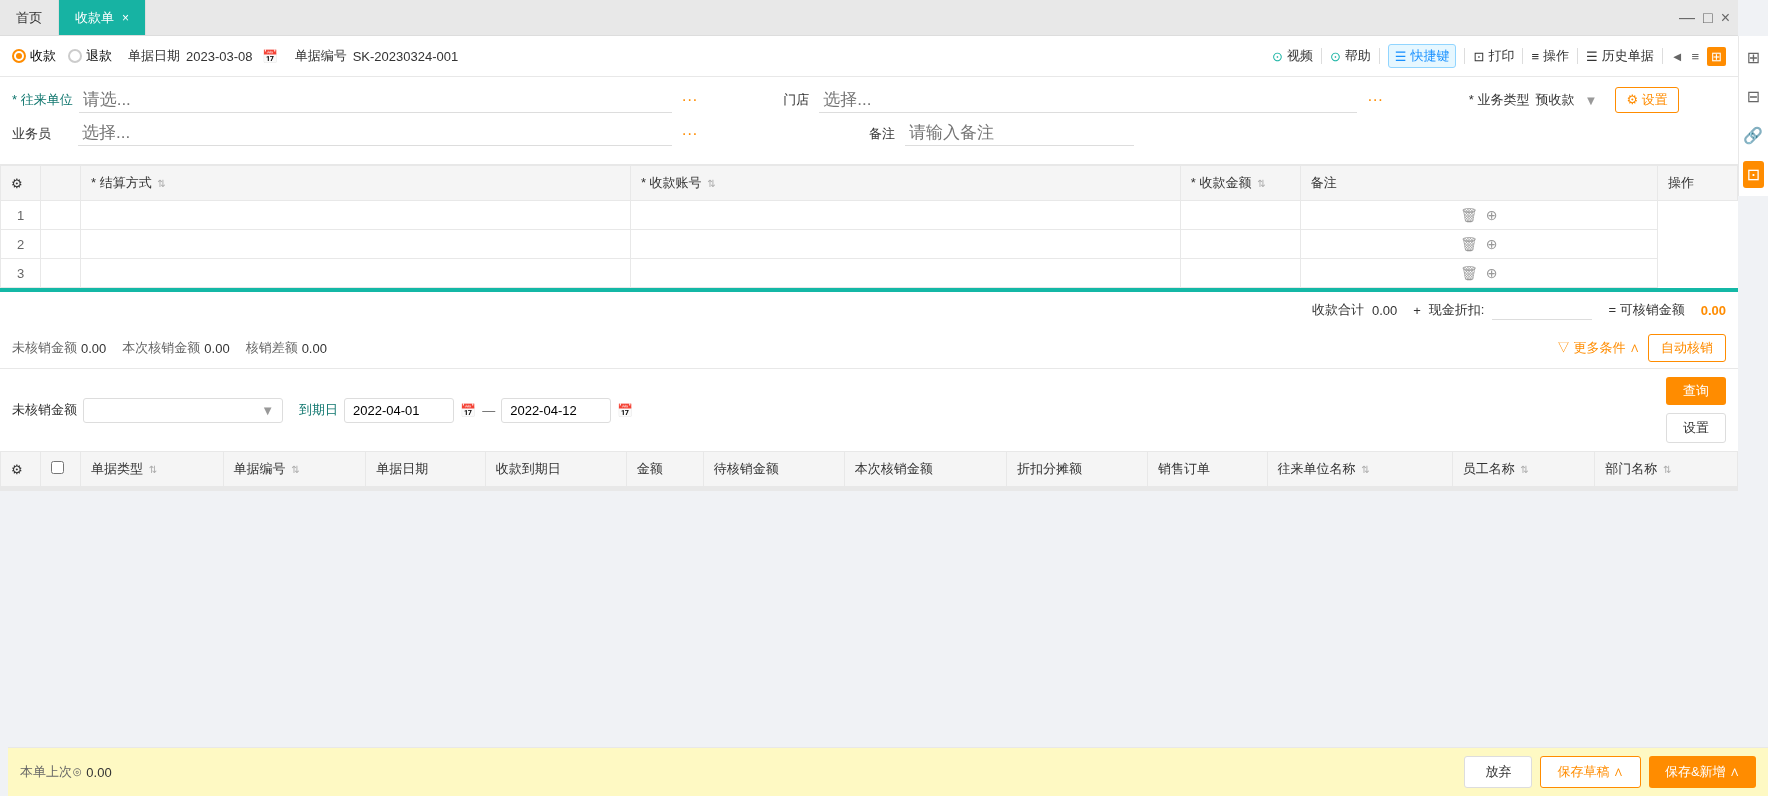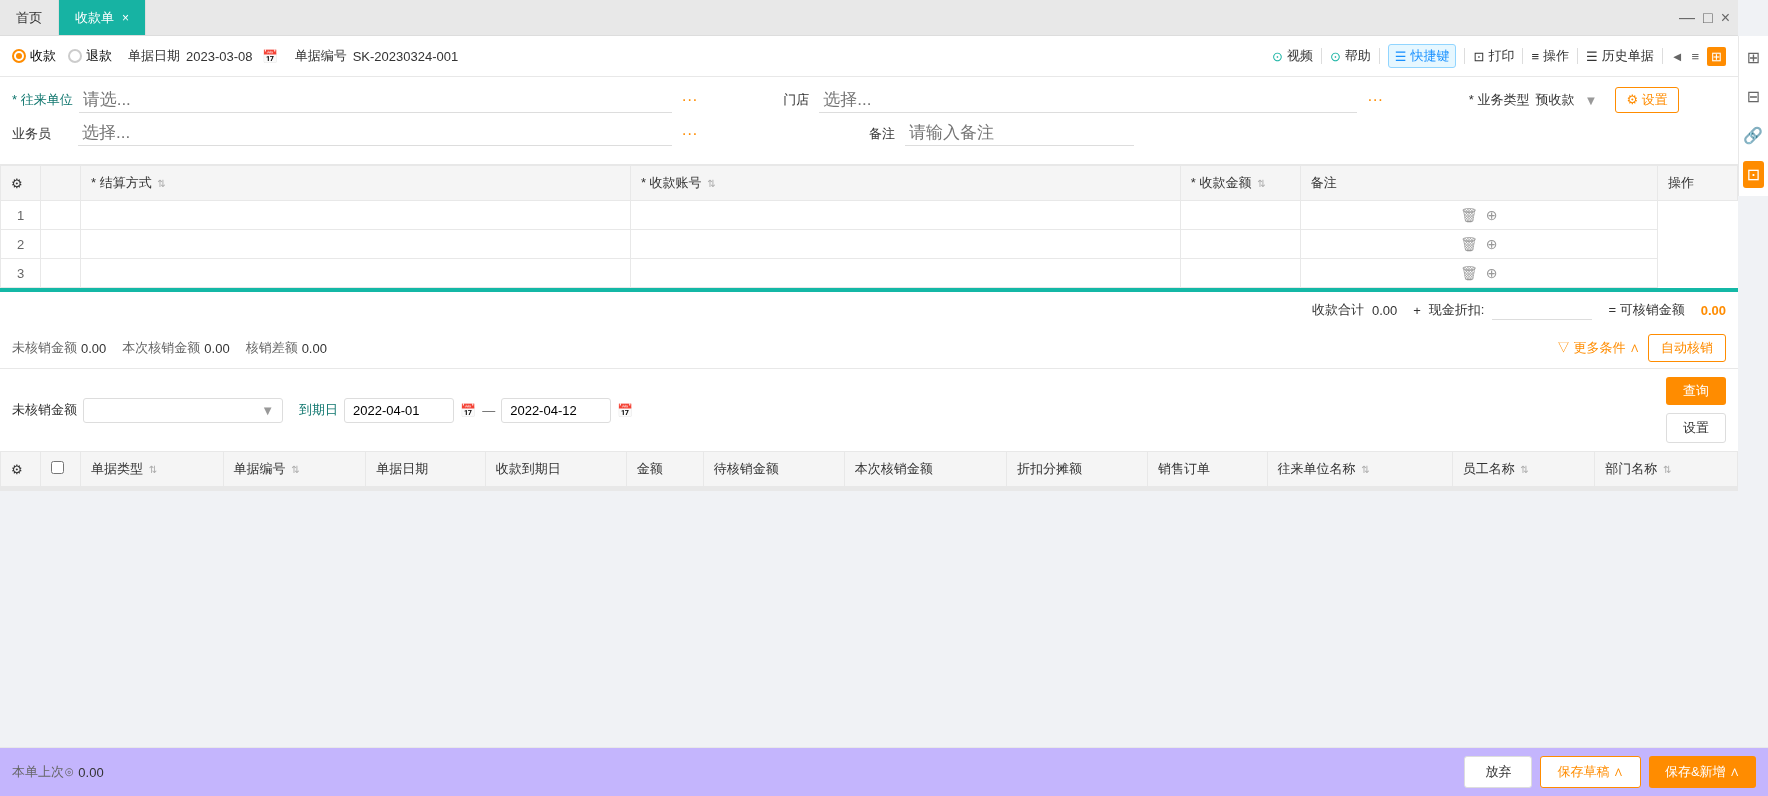--- a/index.html
+++ b/index.html
@@ -136,22 +136,22 @@
     .bottom-table { width: 100%; border-collapse: collapse; background: #fff; }
     .bottom-table thead tr { background: #f5f5f5; }
     .bottom-table th {
       padding: 8px 10px; text-align: left; border: 1px solid #e8e8e8;
       font-weight: normal; color: #333; white-space: nowrap;
     }
 
     
     .bottom-action-bar {
       display: flex; align-items: center; padding: 8px 12px;
-      background: #c4b5fd; border-top: 1px solid #e8e8e8;
-      position: fixed; bottom: 0; left: 0; right: 0;
+      background: #fef9c3; border-top: 1px solid #e8e8e8;
+      position: fixed; bottom: 0; left: 8px; right: 0;
     }
     .bottom-stat { display: flex; align-items: center; gap: 4px; color: #666; }
     .bottom-stat-value { color: #333; }
     .bottom-actions { margin-left: auto; display: flex; gap: 8px; }
     .btn-discard {
       background: #fff; border: 1px solid #ddd; color: #333; padding: 6px 20px;
       border-radius: 3px; cursor: pointer; font-size: 13px;
     }
     .btn-save-draft {
       background: #fff; border: 1px solid #ff8c00; color: #ff8c00; padding: 6px 16px;

